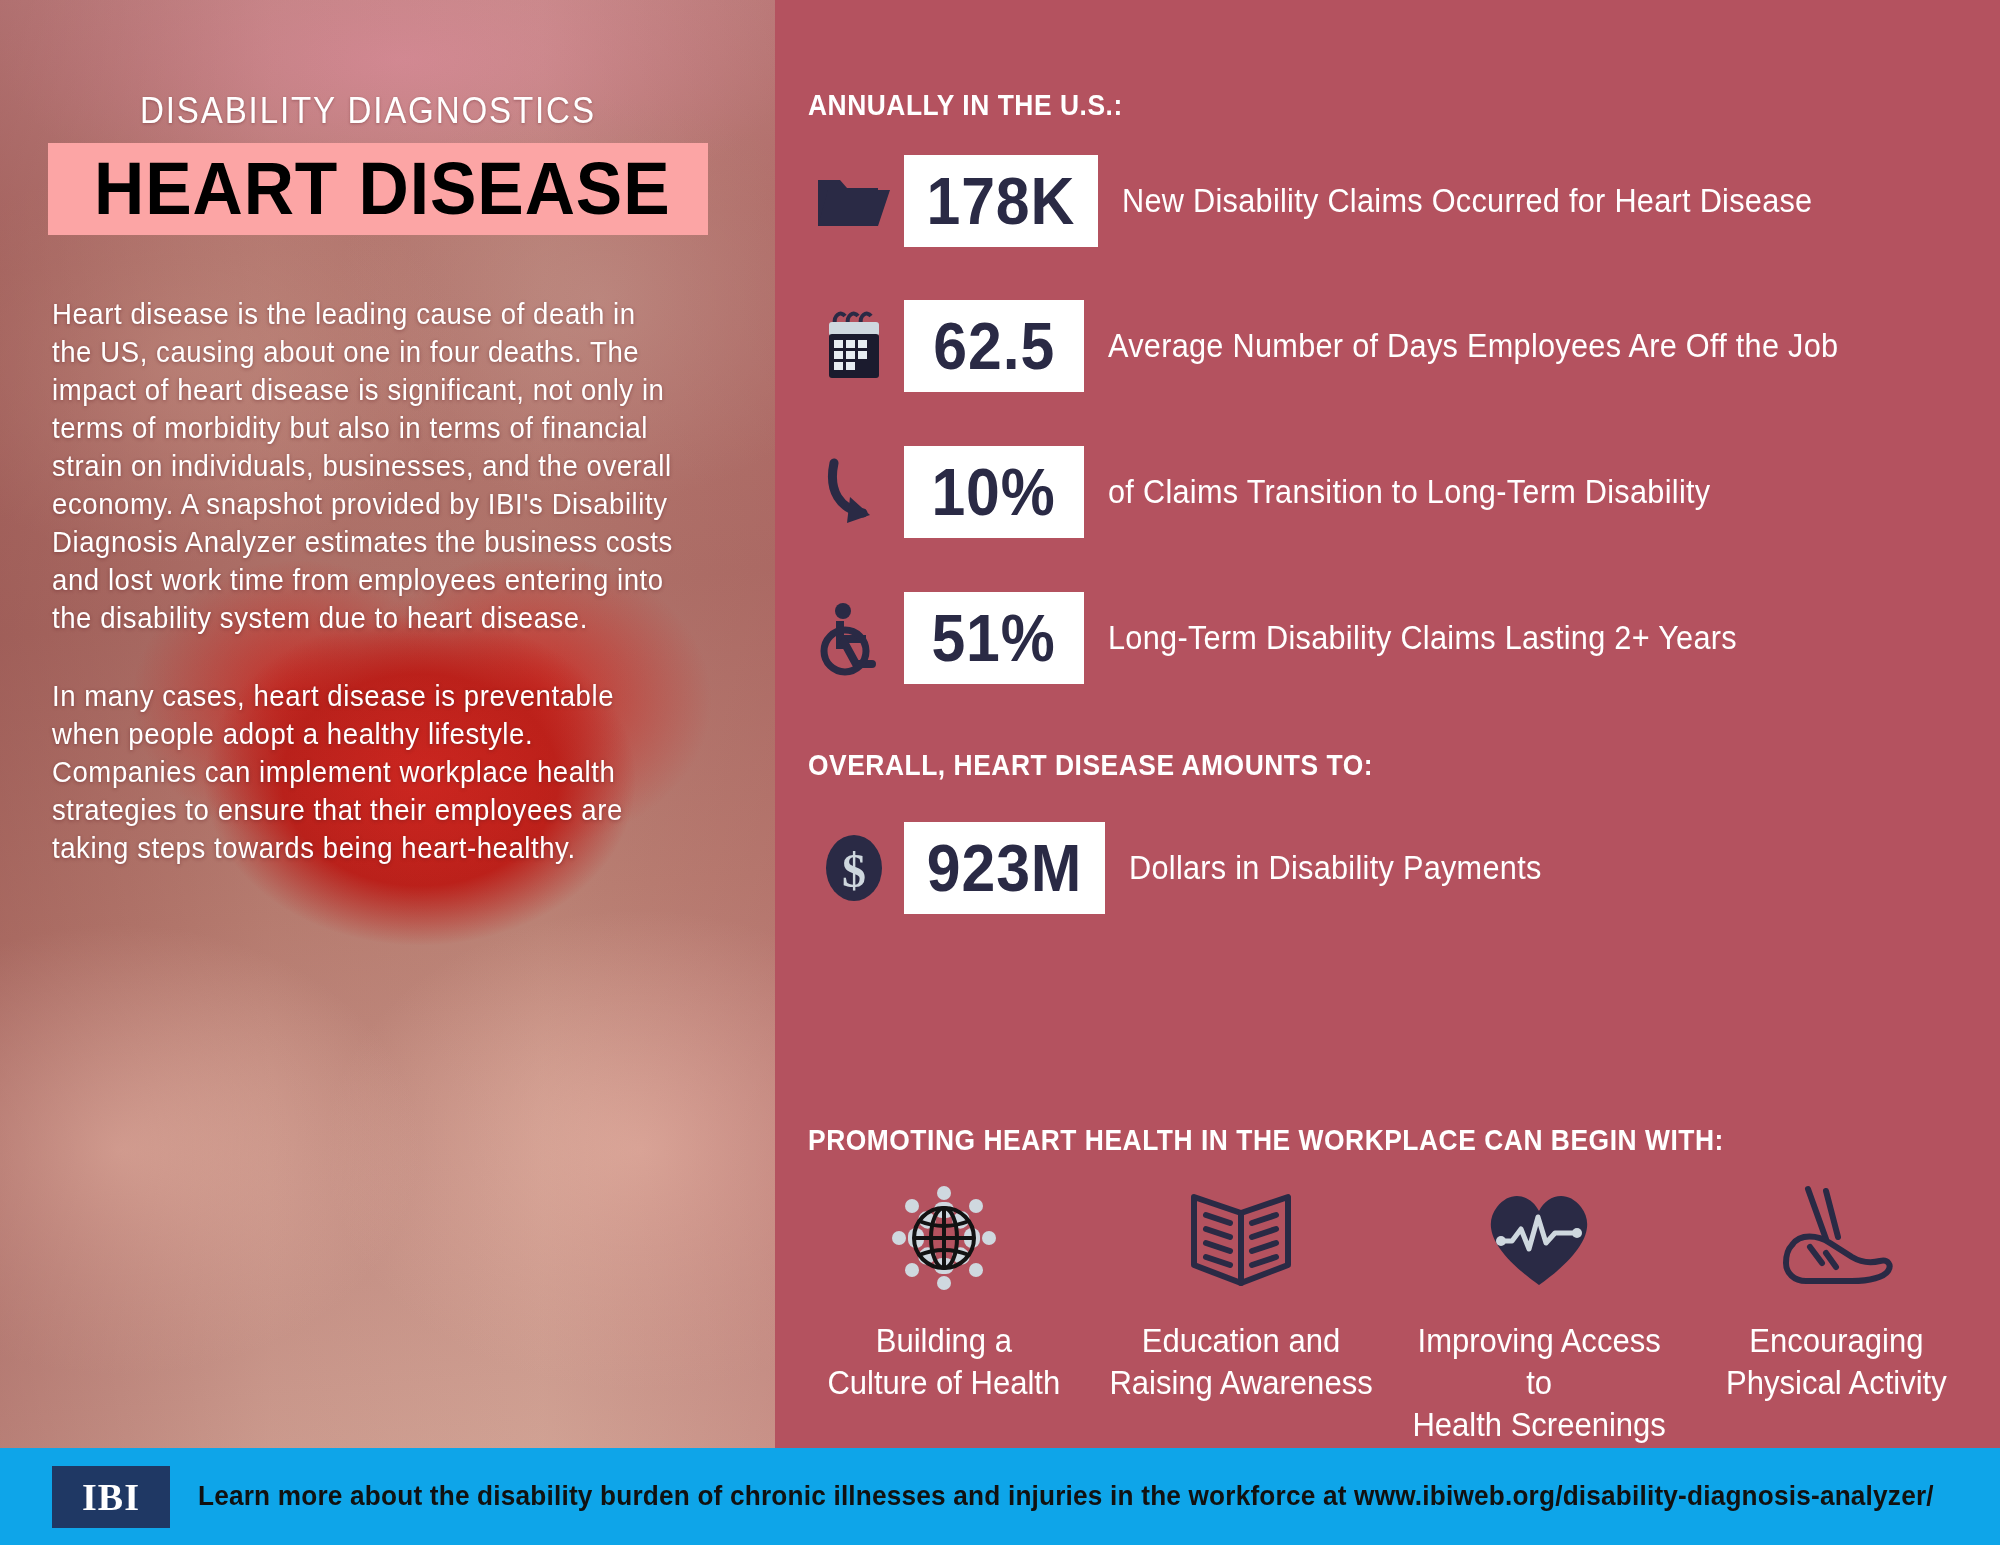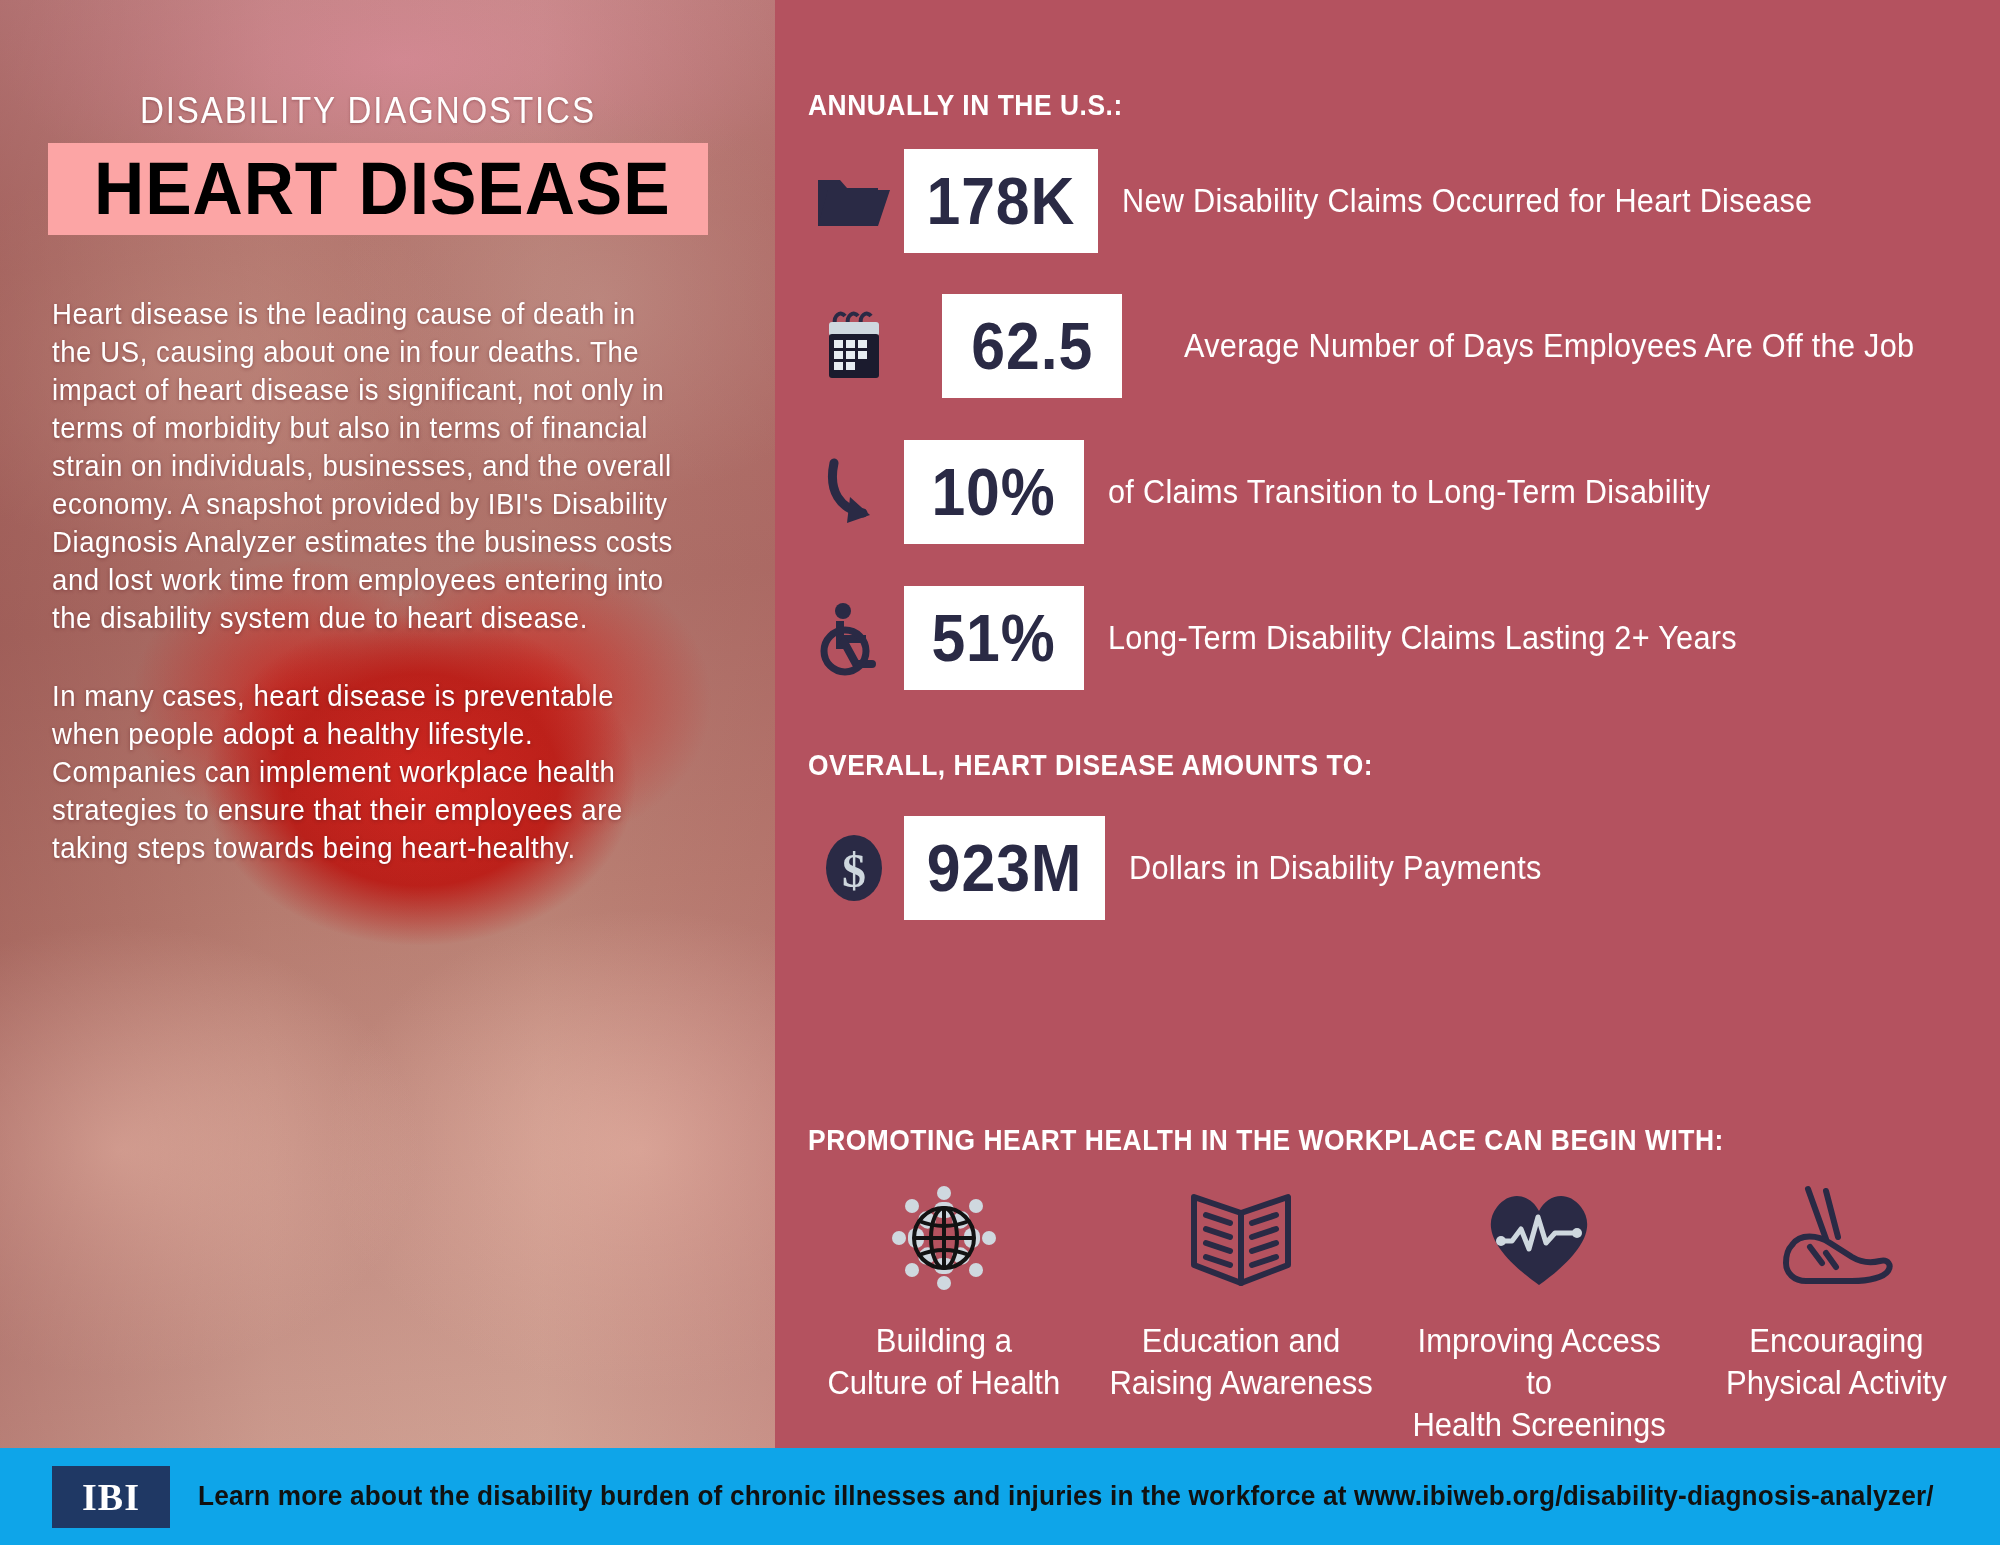--- a/index.html
+++ b/index.html
@@ -74,21 +74,21 @@
   .sec1-head{position:absolute;left:33px;top:88px;}
   .sec2-head{position:absolute;left:33px;top:748px;}
   .sec3-head{position:absolute;left:33px;top:1123px;}
 
   .stat-row{position:absolute;left:33px;display:flex;align-items:center;height:92px;}
   .stat-icon{
     width:92px;height:92px;display:flex;align-items:center;justify-content:center;
     flex:0 0 92px;
   }
   .stat-box{
-    background:#ffffff;height:104px;display:flex;align-items:center;justify-content:center;
+    background:#ffffff;height:92px;display:flex;align-items:center;justify-content:center;
     padding:0 16px;box-sizing:border-box;min-width:180px;margin-left:4px;
   }
   .stat-value{
     color:#2a2a45;font-size:66px;font-weight:bold;line-height:1;
     font-family:"Liberation Sans Narrow","Liberation Sans",sans-serif;
     transform:scaleX(.92);transform-origin:center;letter-spacing:1px;
   }
   .stat-label{
     color:#ffffff;font-size:33px;margin-left:24px;white-space:nowrap;
     font-family:"Liberation Sans Narrow","Liberation Sans",sans-serif;
@@ -158,21 +158,21 @@
           <path d="M2 20 h66 l-10 36 H2 Z" fill="#2a2a45"></path>
           <path d="M12 20 h62 l-12 36 H2 Z" fill="#2a2a45"></path>
         </svg>
       </div>
       <div class="stat-box">
         <span class="stat-value">178K</span>
       </div>
       <div class="stat-label">New Disability Claims Occurred for Heart Disease</div>
     </div>
 
-    <div class="stat-row" style="top:300px;gap:38px;">
+    <div class="stat-row" style="top:300px;">
       <div class="stat-icon">
         <svg width="66" height="72" viewBox="0 0 66 72" aria-hidden="true">
           <g fill="none" stroke="#2a2a45" stroke-width="4">
             <path d="M14 14 a6 8 0 0 1 10 -8"></path>
               <path d="M27 14 a6 8 0 0 1 10 -8"></path>
             <path d="M40 14 a6 8 0 0 1 10 -8"></path>
           </g>
           <rect x="8" y="12" width="50" height="14" rx="3" fill="#cfd8df"></rect>
           <rect x="8" y="24" width="50" height="44" rx="3" fill="#1b1b2e"></rect>
           <g fill="#e7edf2">

